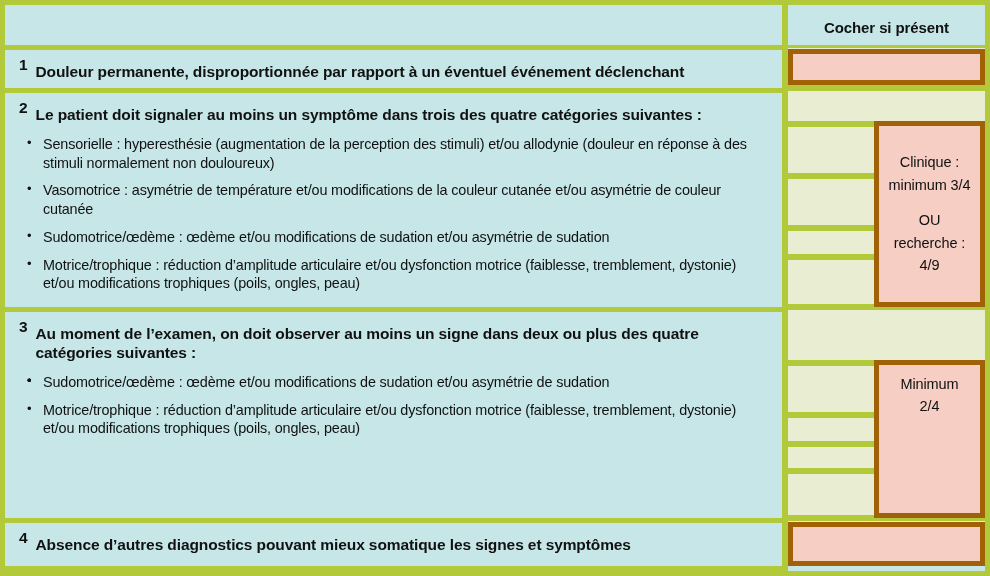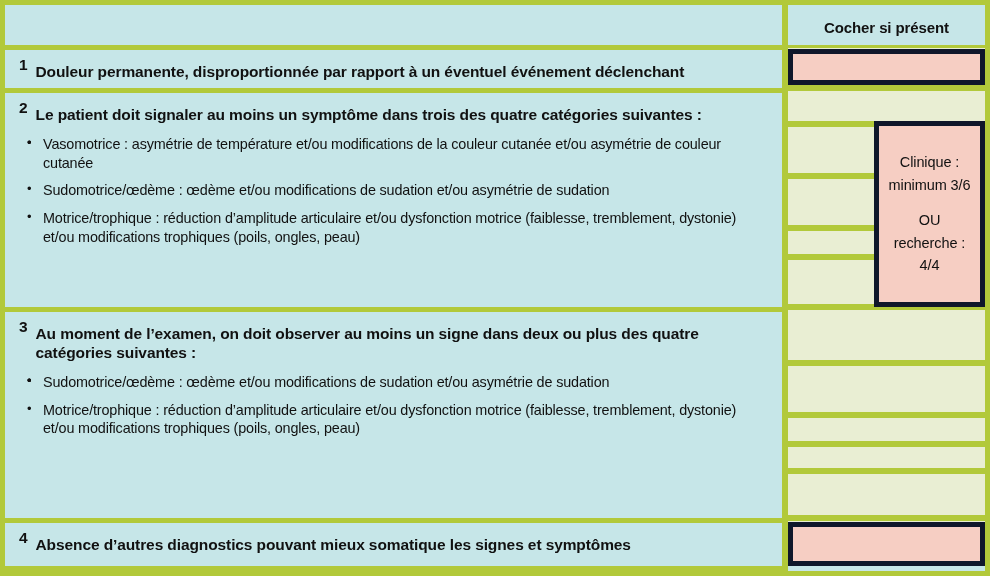--- a/index.html
+++ b/index.html
@@ -137,21 +137,21 @@
     background: #e9eed3;
     border-top: 3px solid #b2c93a;
     border-bottom: 3px solid #b2c93a;
     box-sizing: border-box;
   }
 
   
   .redbox {
     position: absolute;
     background: #f6cec3;
-    border: 5px solid #0f172a;
+    border: 5px solid #a16207;
     box-sizing: border-box;
     display: flex;
     align-items: center;
     justify-content: center;
     text-align: center;
     color: #111111;
     z-index: 6;
   }
   .redbox .inner {
     font-size: 14.5px;
@@ -185,20 +185,21 @@
   </div>
 
   <div class="block" style="top:99px">
     <div class="head">
       <span class="num">2</span>
       <span class="txt">Le patient doit signaler au moins un symptôme dans trois des quatre catégories suivantes :</span>
     </div>
     <ul class="bullets" style="margin-top:10px">
       <li>
         <span class="dot">•</span>
+        <span>Sensorielle : hyperesthésie (augmentation de la perception des stimuli) et/ou allodynie (douleur en réponse à des stimuli normalement non douloureux)</span>
       </li>
       <li>
         <span class="dot">•</span>
         <span>Vasomotrice : asymétrie de température et/ou modifications de la couleur cutanée et/ou asymétrie de couleur cutanée</span>
       </li>
       <li>
         <span class="dot">•</span>
         <span>Sudomotrice/œdème : œdème et/ou modifications de sudation et/ou asymétrie de sudation</span>
       </li>
       <li>
@@ -253,26 +254,32 @@
   <div class="cell" style="top:471px; height:47px"></div>
   <div class="cell" style="top:518px; height:48px"></div>
 
   <div class="redbox" style="left:788px; top:49px; width:197px; height:36px">
     <span class="inner"></span>
   </div>
 
   <div class="redbox" style="left:874px; top:121px; width:111px; height:186px">
     <div class="inner">
       <span>Clinique :</span><br>
-      <span>minimum 3/6</span>
+      <span>minimum 3/4</span>
       <span class="gap"></span>
       <span>OU</span><br>
       <span>recherche :</span><br>
-      <span>4/4</span>
-    </div>
-  </div>
-
+      <span>4/9</span>
+    </div>
+  </div>
+
+  <div class="redbox" style="left:874px; top:360px; width:111px; height:158px">
+    <div class="inner" style="align-self:flex-start; margin-top:8px">
+      <span>Minimum</span><br>
+      <span>2/4</span>
+    </div>
+  </div>
 
   <div class="redbox" style="left:788px; top:522px; width:197px; height:44px">
     <span class="inner"></span>
   </div>
 
 </div>
 
 </body></html>

